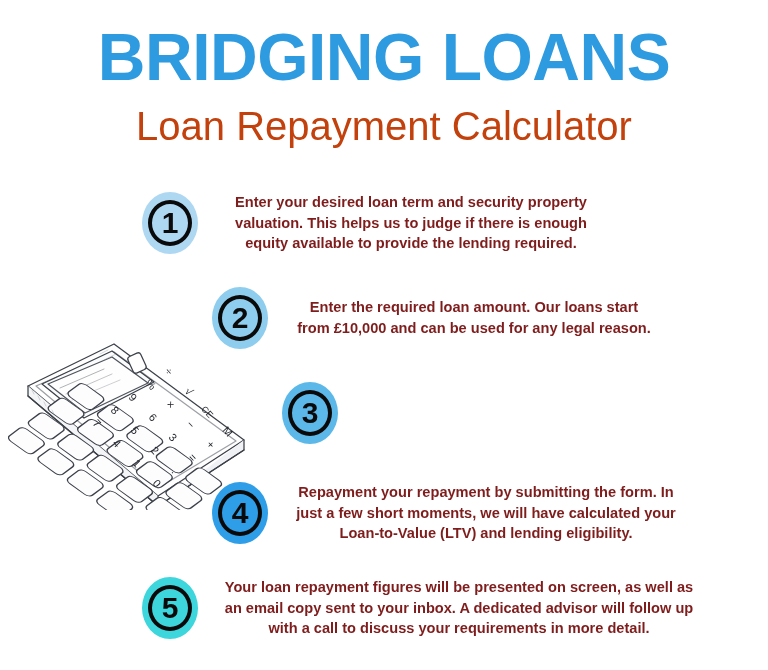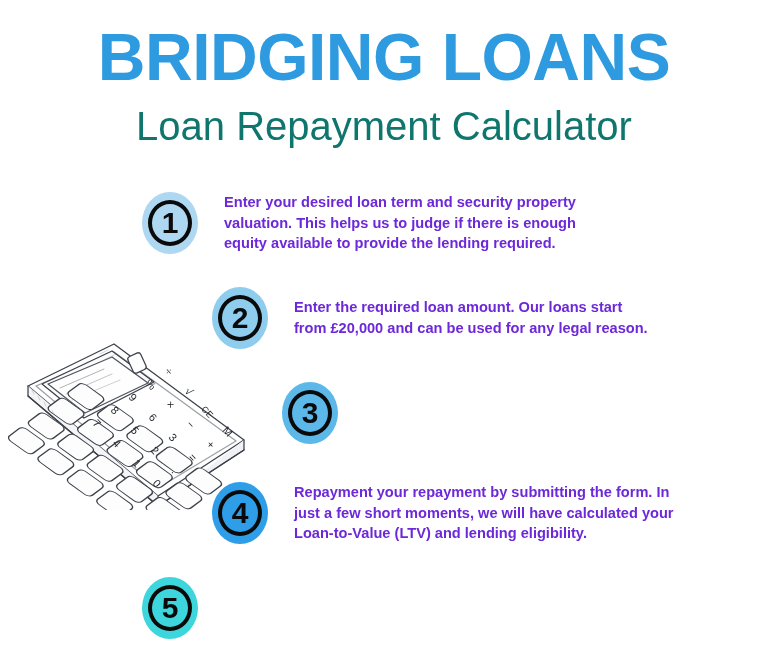--- a/index.html
+++ b/index.html
@@ -85,22 +85,22 @@
     font-weight: bold;
     color: #0a0a0a;
     line-height: 1;
     margin-top: -1px;
   }
   .step-text {
     font-family: "Liberation Sans", sans-serif;
     font-size: 14.6px;
     line-height: 1.42;
     font-weight: bold;
-    color: #6d28d9;
-    text-align: left;
+    color: #7f1d1d;
+    text-align: center;
     margin-left: 26px;
   }
 
   #step-1 { left: 142px; top: 192px;  }
   #step-1 .step-text { width: 374px; }
 
   #step-2 { left: 212px; top: 287px; }
   #step-2 .step-text { width: 360px; }
 
   #step-3 { left: 282px; top: 382px; }
@@ -121,21 +121,21 @@
     height: 180px;
   }
 </style>
 </head>
 <body style="background: rgb(255, 255, 255);">
 
 <div id="page" style="background: rgb(255, 255, 255);">
 
   <div id="header">
     <div id="main-title" style="color: rgb(46, 155, 224);">BRIDGING LOANS</div>
-    <div id="sub-title" style="color: #0f766e;">Loan Repayment Calculator</div>
+    <div id="sub-title" style="color: #c2410c;">Loan Repayment Calculator</div>
   </div>
 
   <div id="calculator">
     <svg width="250" height="180" viewBox="0 0 250 180">
       <g fill="none" stroke="#3c4049" stroke-width="1.25" stroke-linecap="round" stroke-linejoin="round">
 
         <path d="M20,56 L106,14 L236,110 L150,166 Z" fill="#ffffff"></path>
 
         <path d="M20,56 L20,66 L150,176 L150,166" fill="#f4f5f7"></path>
         <path d="M150,176 L236,120 L236,110" fill="#f0f1f4"></path>
@@ -224,21 +224,21 @@
       <span class="num">1</span>
     </div>
     <div class="step-text">Enter your desired loan term and security property valuation. This helps us to judge if there is enough equity available to provide the lending required.</div>
   </div>
 
   <div class="step-row" id="step-2">
     <div class="step-badge" style="background: rgb(142, 205, 238);">
       <span class="ring"></span>
       <span class="num">2</span>
     </div>
-    <div class="step-text">Enter the required loan amount. Our loans start from £20,000 and can be used for any legal reason.</div>
+    <div class="step-text">Enter the required loan amount. Our loans start from £10,000 and can be used for any legal reason.</div>
   </div>
 
   <div class="step-row" id="step-3">
     <div class="step-badge" style="background: rgb(92, 184, 232);">
       <span class="ring"></span>
       <span class="num">3</span>
     </div>
   </div>
 
   <div class="step-row" id="step-4">
@@ -247,15 +247,16 @@
       <span class="num">4</span>
     </div>
     <div class="step-text">Repayment your repayment by submitting the form. In just a few short moments, we will have calculated your Loan-to-Value (LTV) and lending eligibility.</div>
   </div>
 
   <div class="step-row" id="step-5">
     <div class="step-badge" style="background: rgb(61, 214, 220);">
       <span class="ring"></span>
       <span class="num">5</span>
     </div>
+    <div class="step-text">Your loan repayment figures will be presented on screen, as well as an email copy sent to your inbox. A dedicated advisor will follow up with a call to discuss your requirements in more detail.</div>
   </div>
 
 </div>
 
 </body></html>

